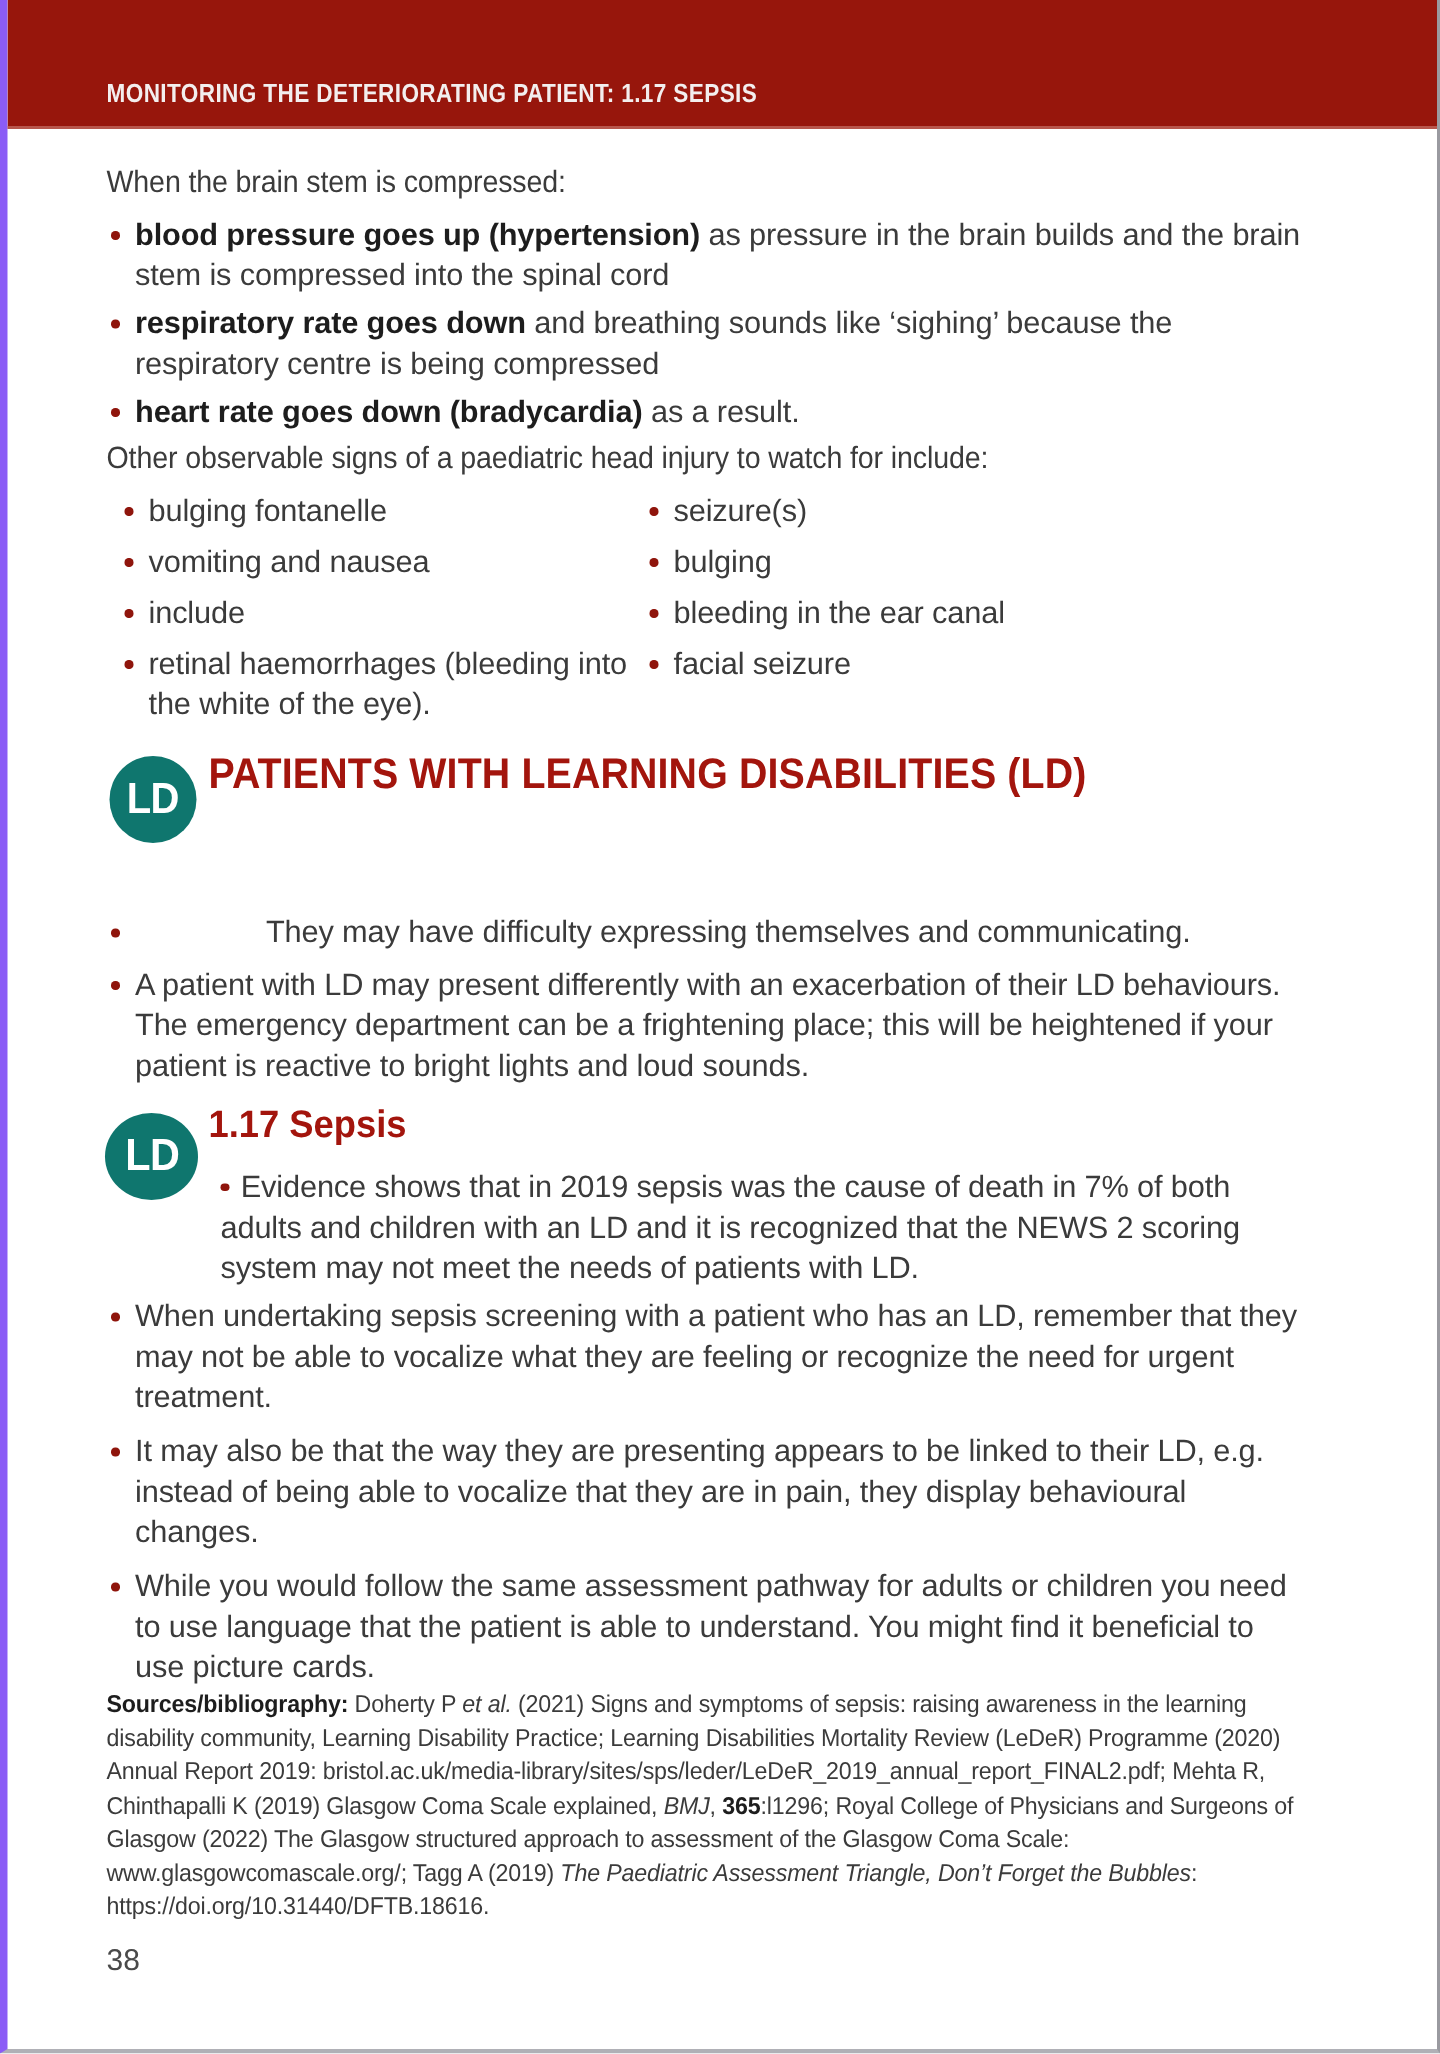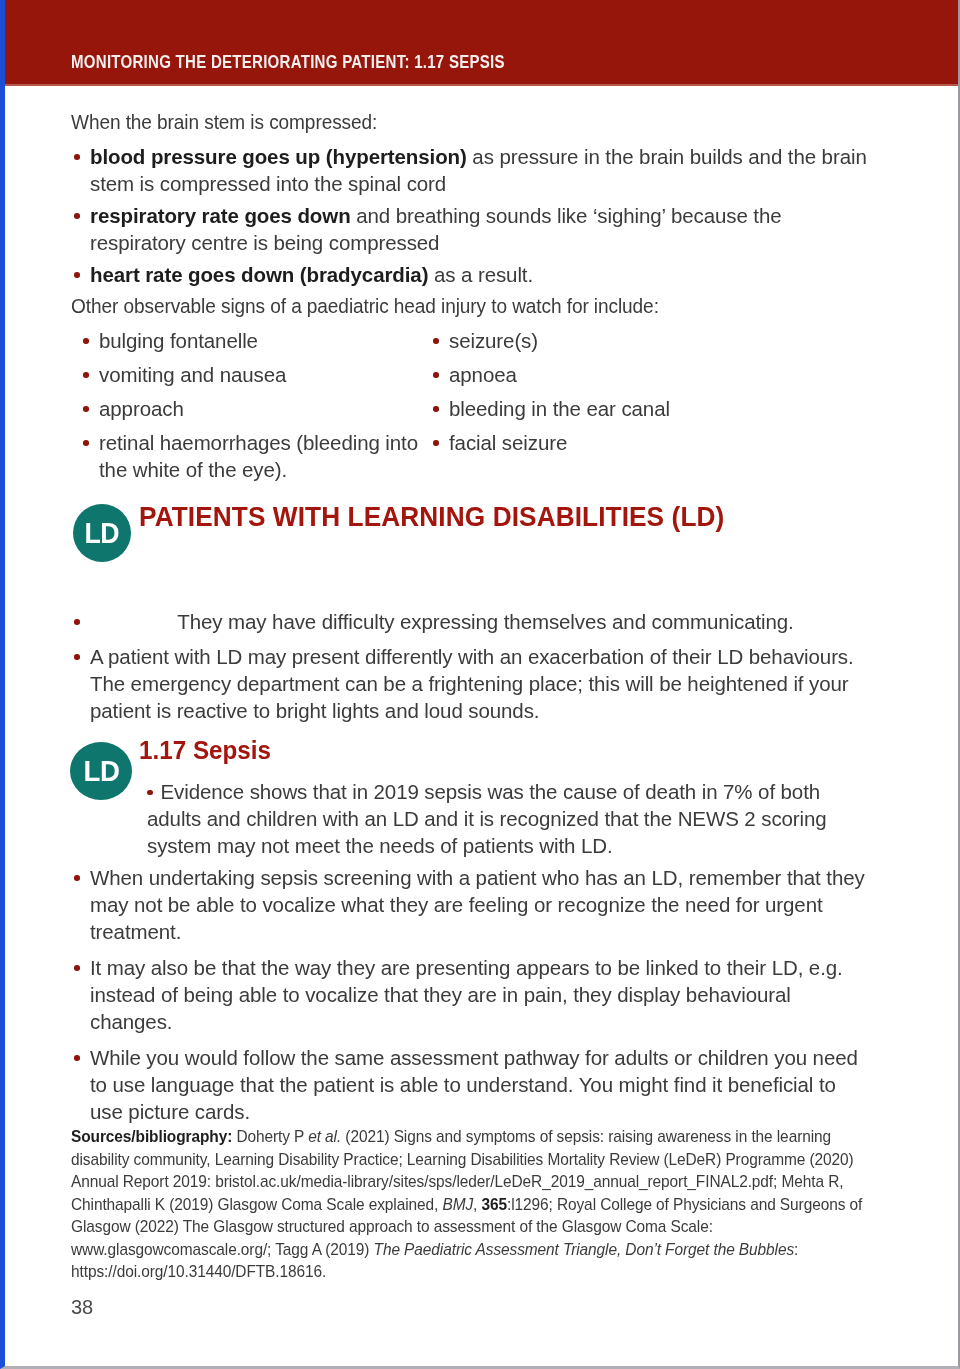--- a/index.html
+++ b/index.html
@@ -9,21 +9,21 @@
   }
   body {
     font-family: "Liberation Sans", sans-serif;
   }
   .page {
     position: relative;
     width: 960px;
     height: 1369px;
     background: #ffffff;
     overflow: hidden;
-    border-left: 5px solid #1d4ed8;
+    border-left: 5px solid #8b5cf6;
     border-right: 2px solid #9a9aa0;
     border-bottom: 3px solid #b0b0b6;
     box-sizing: border-box;
   }
 
   
   .header-bar {
     position: absolute;
     top: 0;
     left: 0;
@@ -211,28 +211,28 @@
 
     <div class="block" style="left:60px; top:208px; width:820px;">
       <div class="para" style="margin-left:6px;">Other observable signs of a paediatric head injury to watch for include:</div>
     </div>
 
     <div class="cols" style="left:75px; top:243px;">
       <div class="col-a">
         <ul class="blist">
           <li>bulging fontanelle</li>
           <li>vomiting and nausea</li>
-          <li>approach</li>
+          <li>include</li>
           <li>retinal haemorrhages (bleeding into the white of the eye).</li>
         </ul>
       </div>
       <div class="col-b">
         <ul class="blist">
           <li>seizure(s)</li>
-          <li>apnoea</li>
+          <li>bulging</li>
           <li>bleeding in the ear canal</li>
           <li>facial seizure</li>
         </ul>
       </div>
     </div>
 
     <div class="ld-badge" style="left:68px; top:420px; width:58px; height:58px;">
       <span style="font-size:29px;">LD</span>
     </div>
 

